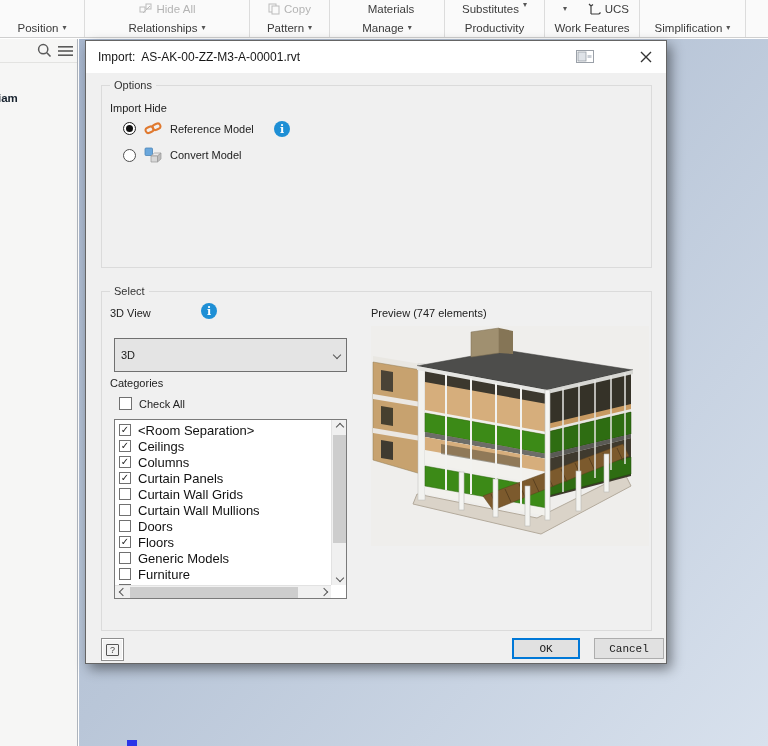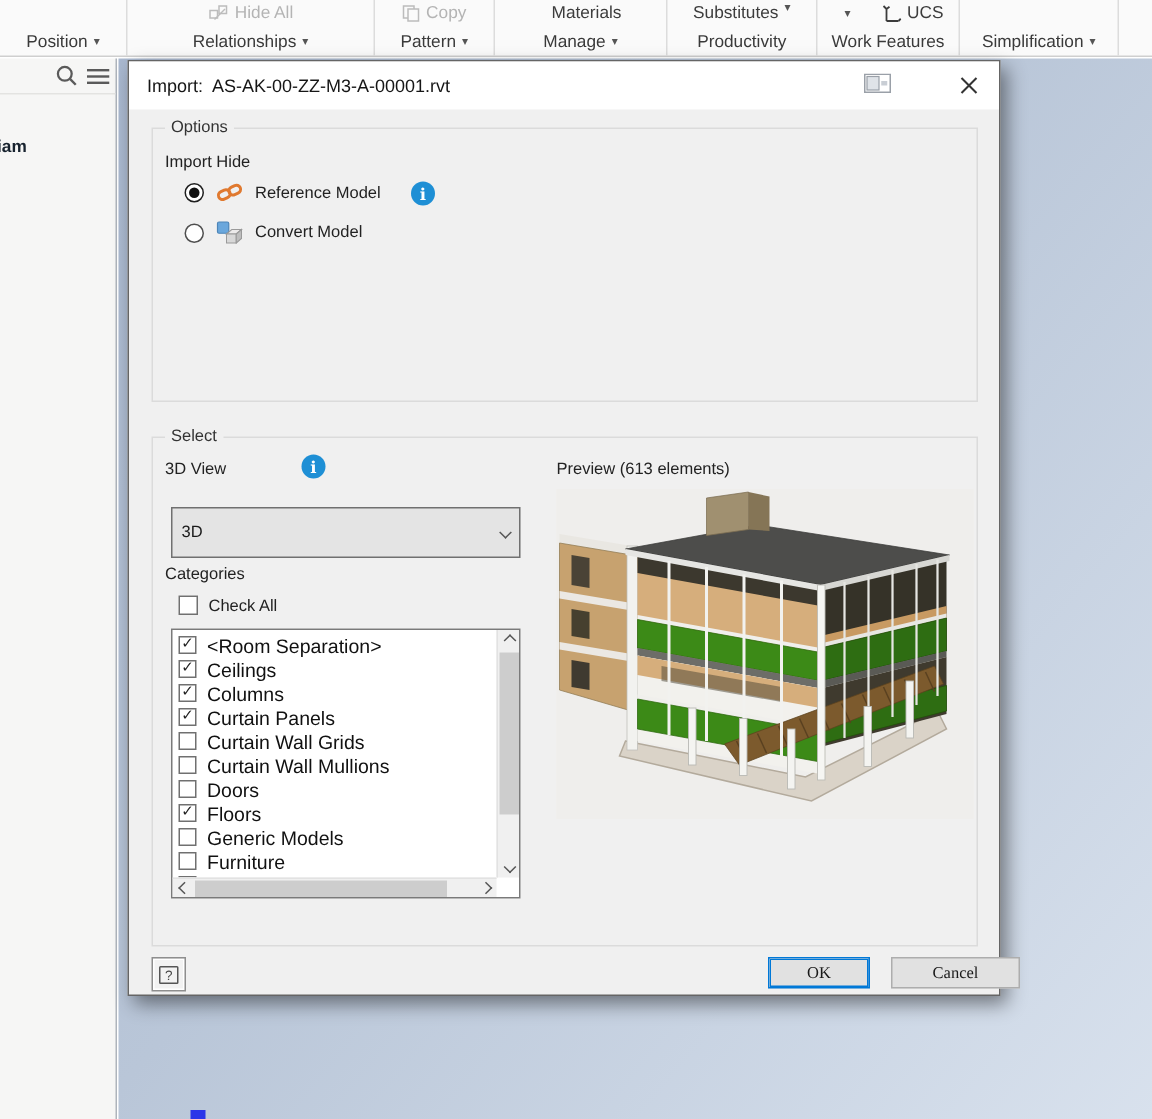--- a/index.html
+++ b/index.html
@@ -73,23 +73,23 @@
   .vthumb { position:absolute; left:1px; top:15px; width:13px; height:108px; background:#cdcdcd; }
   .vscroll .sbtn.bottom { position:absolute; bottom:0; }
   .hthumb { width:168px; height:11px; background:#cdcdcd; flex:none; }
   .hscroll .spacer { flex:1; }
 
   .preview-box { position:absolute; left:285px; top:285px; width:278px; height:220px; background:#efeeec; }
   .preview-box svg { display:block; }
 
   .help-btn { position:absolute; left:15px; top:597px; width:23px; height:23px; background:#f2f2f2; border:1px solid #8e8e8e; box-shadow:inset 0 0 0 1px #fff; display:flex; align-items:center; justify-content:center; }
   .help-glyph { width:13px; height:12px; border:1px solid #555; font-size:9px; color:#444; display:flex; align-items:center; justify-content:center; border-radius:1px; }
-  .btn { position:absolute; height:21px; background:#e1e1e1; border:1px solid #adadad; font-size:11px; color:#1a1a1a; display:flex; align-items:center; justify-content:center; font-family:Liberation Serif, serif; }
+  .btn { position:absolute; height:21px; background:#e1e1e1; border:1px solid #adadad; font-size:11px; color:#1a1a1a; display:flex; align-items:center; justify-content:center; font-family:Liberation Mono, monospace; }
   .btn.ok { left:426px; top:597px; width:68px; border:1px solid #0078d7; box-shadow:inset 0 0 0 1px #0078d7; }
-  .btn.cancel { left:508px; top:597px; width:86px; }
+  .btn.cancel { left:508px; top:597px; width:70px; }
 </style>
 </head>
 <body>
 
 <div class="ribbon">
   <div class="rgroup" style="width:85px">
     <div class="rlabel">
       <span>Position</span>
         <span class="caret">▾</span>
     </div>
@@ -321,21 +321,21 @@
           <span class="chev lft"></span>
         </div>
       <div class="hthumb"></div>
       <div class="spacer"></div>
       <div class="sbtn">
           <span class="chev rgt"></span>
         </div>
     </div>
   </div>
 
-  <span class="lbl" style="left:285px; top:266px;">Preview (613 elements)</span>
+  <span class="lbl" style="left:285px; top:266px;">Preview (747 elements)</span>
 
   <div class="preview-box">
     <svg viewBox="0 0 278 220" width="278" height="220">
       <rect x="0" y="0" width="278" height="220" fill="#efeeec"></rect>
 
       <polygon points="46,168 166,192 254,148 260,160 170,208 42,178" fill="#dad3c8" stroke="#b3aa9c" stroke-width="1"></polygon>
 
       <polygon points="2,30 50,38 50,44 2,36" fill="#e9e7e2"></polygon>
       <polygon points="2,36 50,44 50,148 2,134" fill="#c7a26f" stroke="#8f7a52" stroke-width="0.5"></polygon>
       <polygon points="2,68 50,76 50,81 2,73" fill="#ebe8e3"></polygon>

